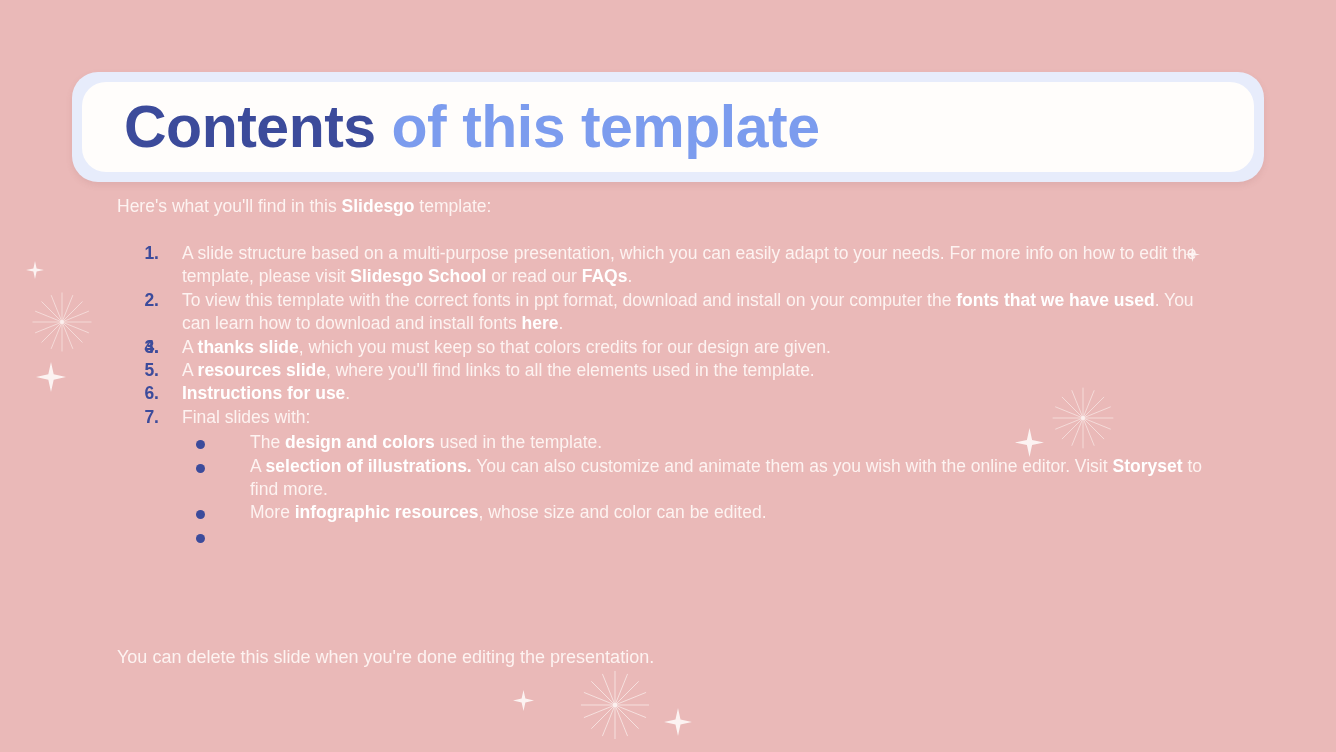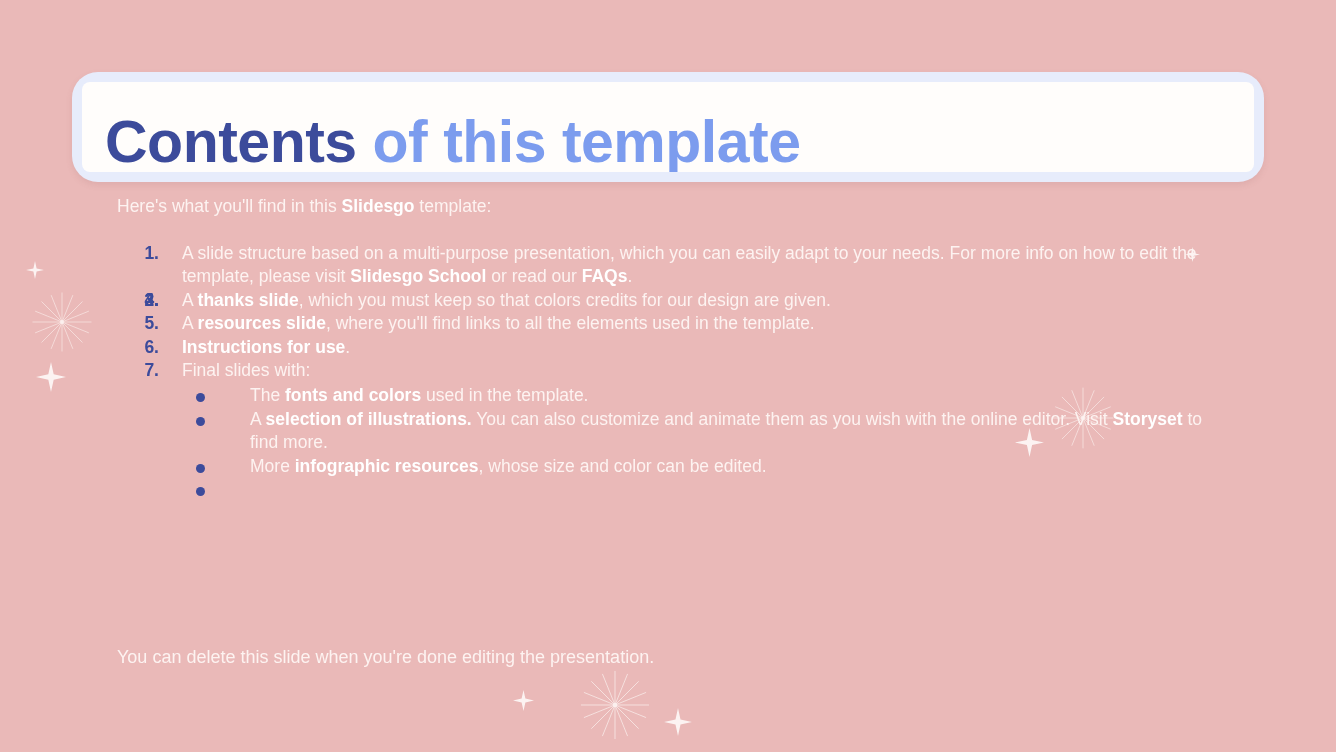--- a/index.html
+++ b/index.html
@@ -57,24 +57,24 @@
     box-shadow: 0 3px 6px rgba(150,90,90,0.13);
     z-index: 2;
   }
   .title-inner {
     position: absolute;
     left: 10px;
     top: 10px;
     right: 10px;
     bottom: 10px;
     background: #fffdfb;
-    border-radius: 8px;
+    border-radius: 24px;
     display: flex;
-    align-items: flex-end;
-    padding-left: 23px;
+    align-items: center;
+    padding-left: 42px;
     overflow: hidden;
   }
   .title-text {
     font-size: 59px;
     font-weight: 700;
     letter-spacing: -0.5px;
     white-space: nowrap;
     line-height: 1;
   }
   .title-dark { color: #3c4b9b; }
@@ -249,30 +249,30 @@
   </div>
 </div>
 
 <div class="content">
 
   <div class="intro"><span>Here's what you'll find in this </span><b>Slidesgo</b><span> template:</span></div>
 
   <div class="list-wrap">
     <ol class="olist" id="numbered-list">
         <li class="oitem"><span class="onum">1.</span><span><span>A slide structure based on a multi-purpose presentation, which you can easily adapt to your needs. For more info on how to edit the template, please visit </span><b>Slidesgo School</b><span> or read our </span><b>FAQs</b><span>.</span></span></li>
-        <li class="oitem"><span class="onum">2.</span></li>
+        <li class="oitem"><span class="onum">2.</span><span><span>To view this template with the correct fonts in ppt format, download and install on your computer the </span><b>fonts that we have used</b><span>. You can learn how to download and install fonts </span><b>here</b><span>.</span></span></li>
         <li class="oitem"><span class="onum">3.</span></li>
         <li class="oitem"><span class="onum">4.</span><span><span>A </span><b>thanks slide</b><span>, which you must keep so that colors credits for our design are given.</span></span></li>
         <li class="oitem"><span class="onum">5.</span><span><span>A </span><b>resources slide</b><span>, where you'll find links to all the elements used in the template.</span></span></li>
         <li class="oitem"><span class="onum">6.</span><span><b>Instructions for use</b><span>.</span></span></li>
         <li class="oitem"><span class="onum">7.</span><span><span>Final slides with:</span></span></li>
       </ol>
     <div class="sub-wrap">
       <ul class="ulist" id="sub-list">
-          <li class="uitem"><span class="ubullet"></span><span><span>The </span><b>fonts and colors</b><span> used in the template.</span></span></li>
+          <li class="uitem"><span class="ubullet"></span><span><span>The </span><b>design and colors</b><span> used in the template.</span></span></li>
           <li class="uitem"><span class="ubullet"></span><span><span>A </span><b>selection of illustrations.</b><span> You can also customize and animate them as you wish with the online editor. Visit </span><b>Storyset</b><span> to find more.</span></span></li>
           <li class="uitem"><span class="ubullet"></span><span><span>More </span><b>infographic resources</b><span>, whose size and color can be edited.</span></span></li>
           <li class="uitem"><span class="ubullet"></span></li>
         </ul>
     </div>
   </div>
 
   <div class="outro">You can delete this slide when you're done editing the presentation.</div>
 </div>
 

